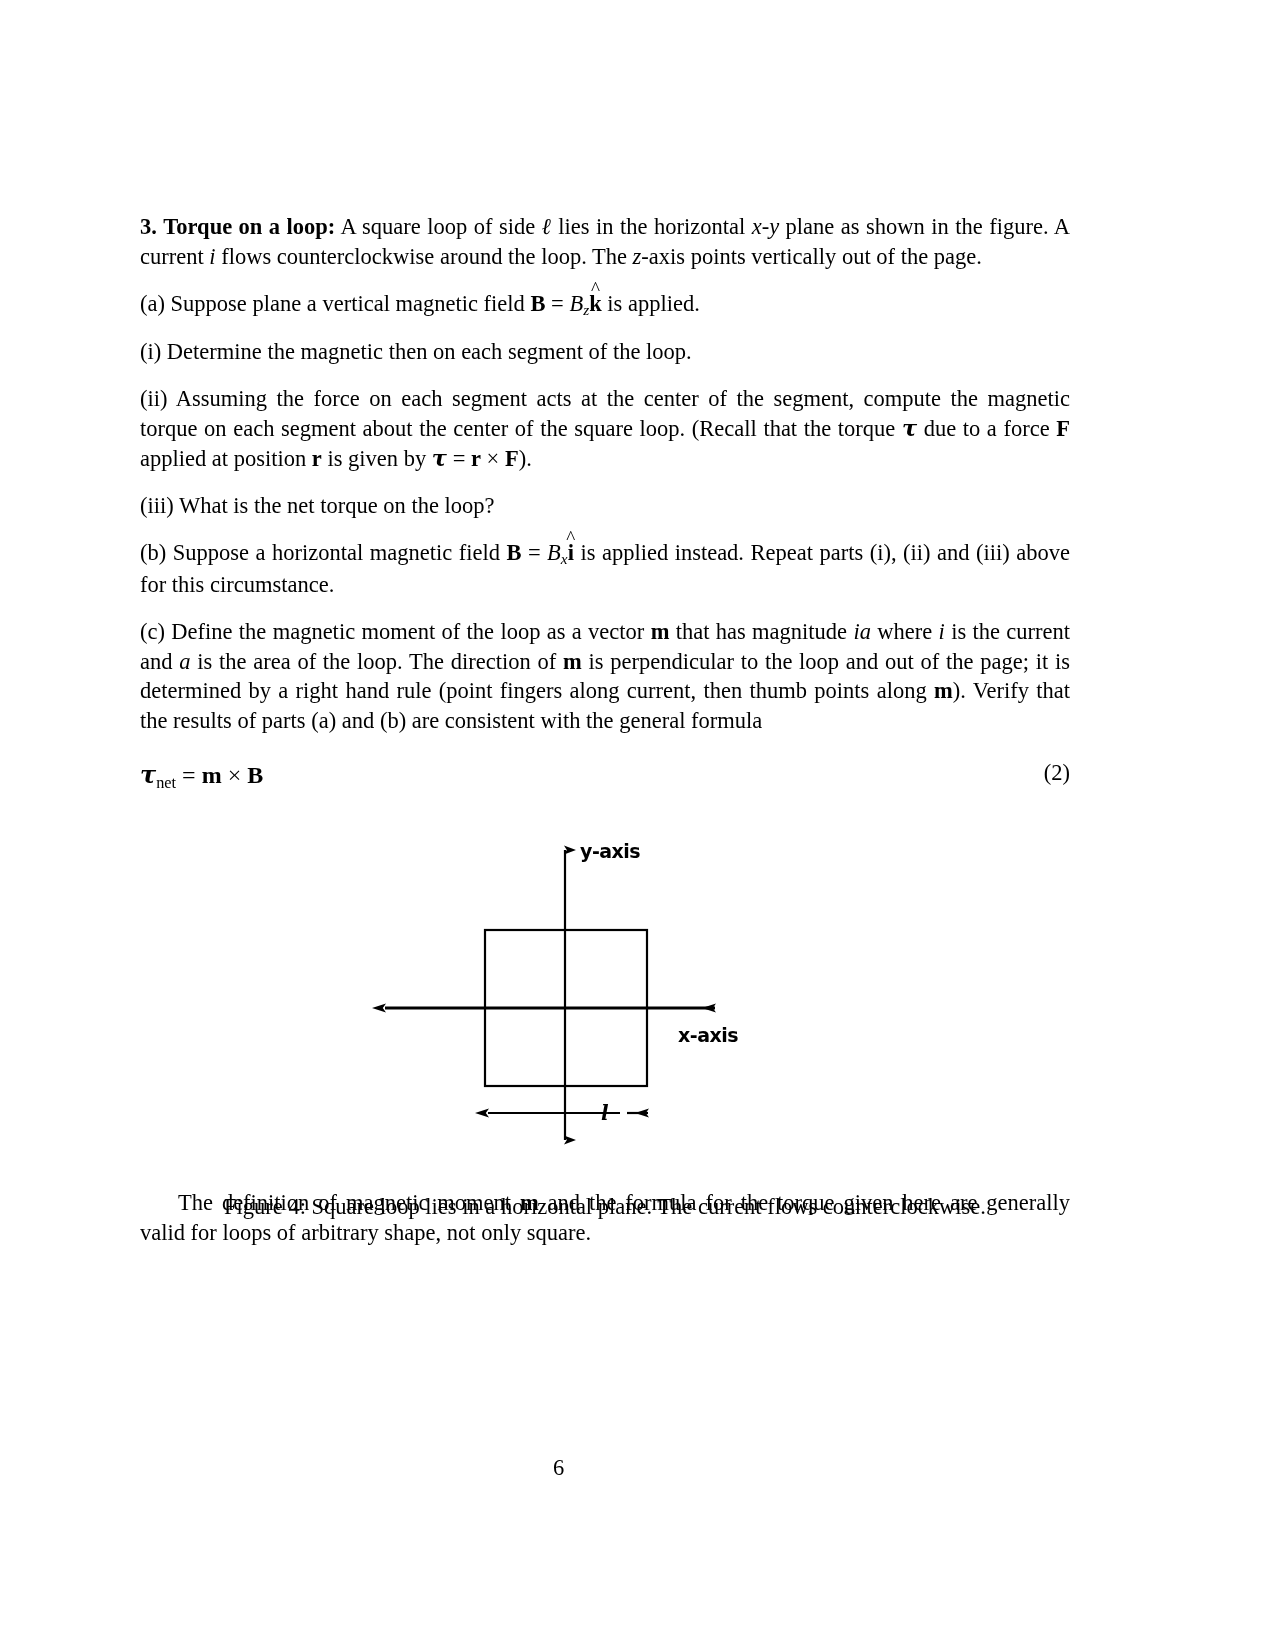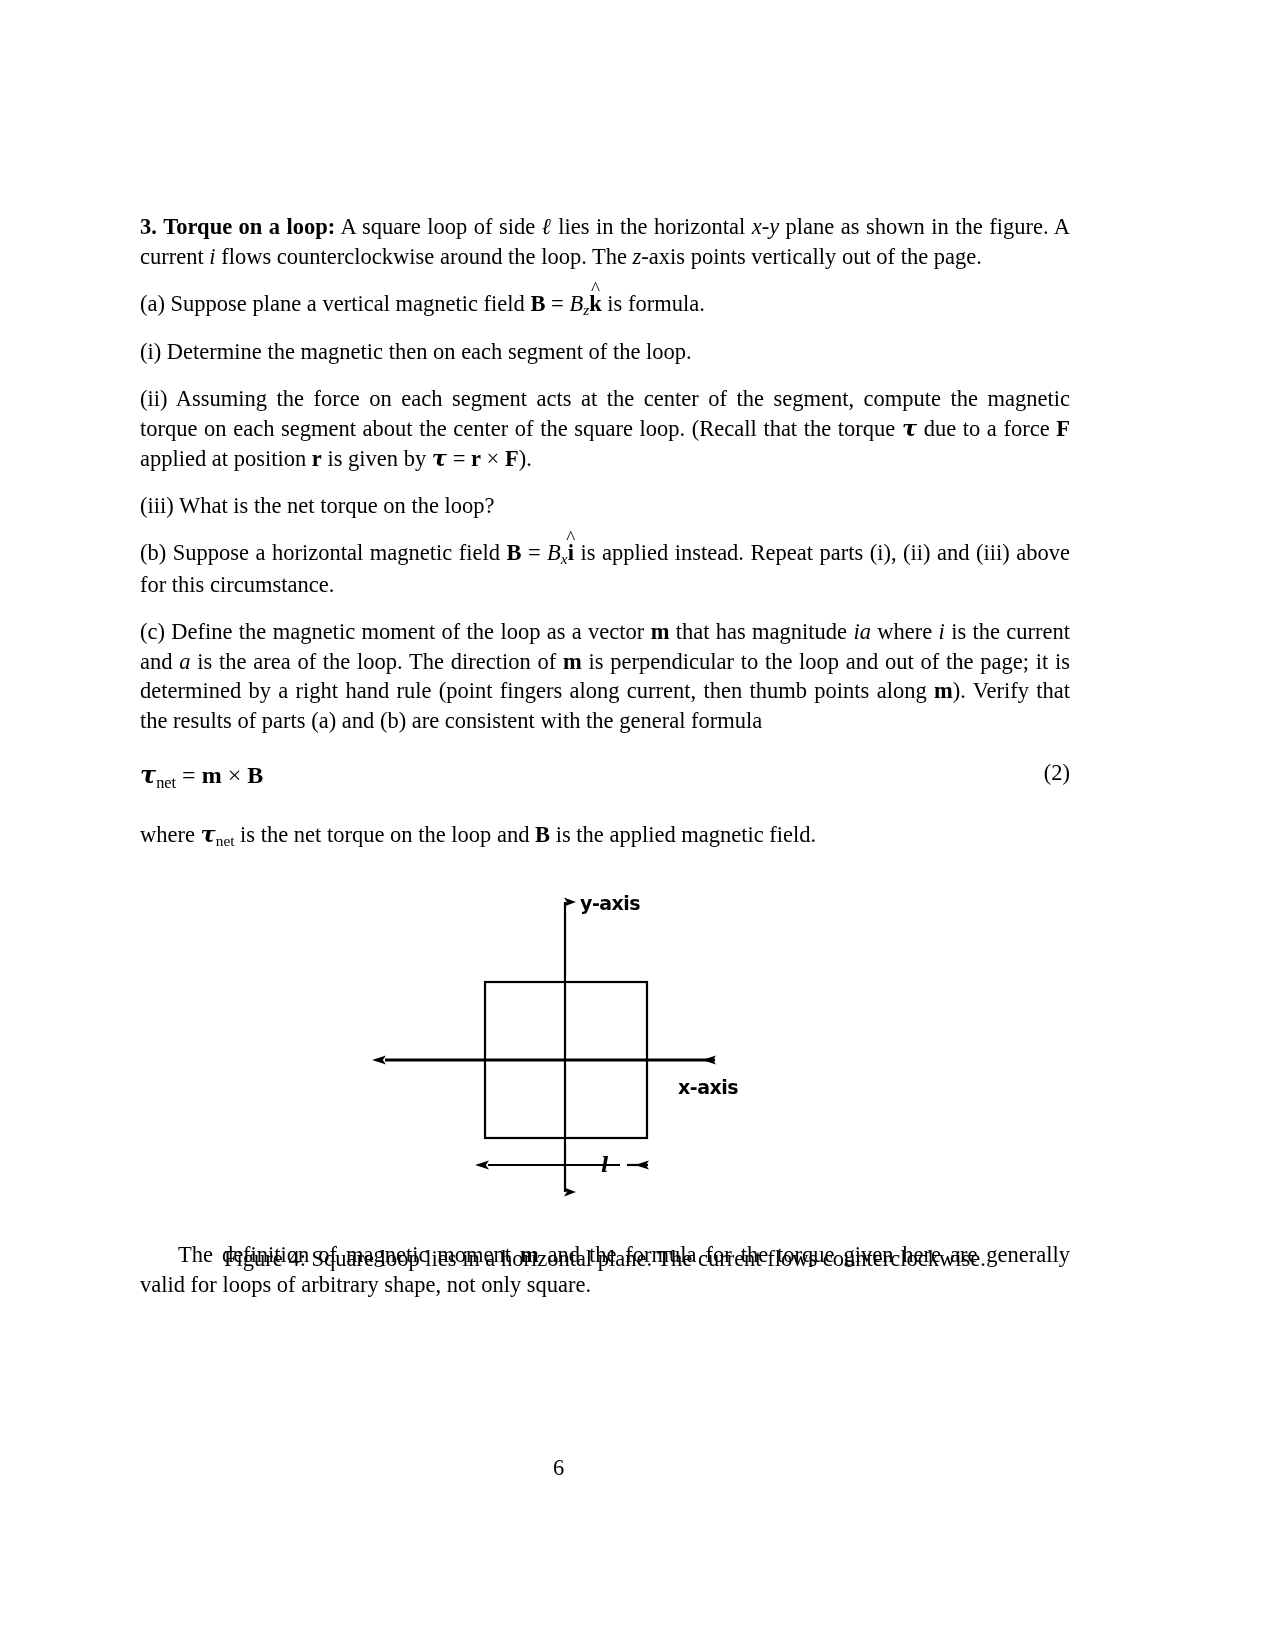--- a/index.html
+++ b/index.html
@@ -136,38 +136,37 @@
 </style>
 </head>
 <body>
 
 <div class="page">
 
   <div class="content">
 
     <p class="body-par"><span class="lead">3.</span> <span class="lead">Torque on a loop:</span><span> A square loop of side </span><span class="mi">ℓ</span><span> lies in the horizontal </span><span class="mi">x</span><span>-</span><span class="mi">y</span><span> plane as shown in the figure. A current </span><span class="mi">i</span><span> flows counterclockwise around the loop. The </span><span class="mi">z</span><span>-axis points vertically out of the page.</span></p>
 
-    <p class="body-par"><span>(a) Suppose plane a vertical magnetic field </span><span class="mb">B</span><span> = </span><span class="mi">B</span><span class="sub">z</span><span class="hatwrap"><span class="hatmark">^</span><span class="mb">k</span></span><span> is formula.</span></p>
+    <p class="body-par"><span>(a) Suppose plane a vertical magnetic field </span><span class="mb">B</span><span> = </span><span class="mi">B</span><span class="sub">z</span><span class="hatwrap"><span class="hatmark">^</span><span class="mb">k</span></span><span> is applied.</span></p>
 
     <p class="body-par">(i) Determine the magnetic then on each segment of the loop.</p>
 
     <p class="body-par"><span>(ii) Assuming the force on each segment acts at the center of the segment, compute the magnetic torque on each segment about the center of the square loop. (Recall that the torque </span><span class="tau">τ</span><span> due to a force </span><span class="mb">F</span><span> applied at position </span><span class="mb">r</span><span> is given by </span><span class="tau">τ</span><span> = </span><span class="mb">r</span><span class="times"> × </span><span class="mb">F</span><span>).</span></p>
 
     <p class="body-par">(iii) What is the net torque on the loop?</p>
 
     <p class="body-par"><span>(b) Suppose a horizontal magnetic field </span><span class="mb">B</span><span> = </span><span class="mi">B</span><span class="sub">x</span><span class="hatwrap"><span class="hatmark">^</span><span class="mb">i</span></span><span> is applied instead. Repeat parts (i), (ii) and (iii) above for this circumstance.</span></p>
 
     <p class="body-par"><span>(c) Define the magnetic moment of the loop as a vector </span><span class="mb">m</span><span> that has magnitude </span><span class="mi">ia</span><span> where </span><span class="mi">i</span><span> is the current and </span><span class="mi">a</span><span> is the area of the loop. The direction of </span><span class="mb">m</span><span> is perpendicular to the loop and out of the page; it is determined by a right hand rule (point fingers along current, then thumb points along </span><span class="mb">m</span><span>). Verify that the results of parts (a) and (b) are consistent with the general formula</span></p>
 
     <div class="eq-row">
       <div class="eq-center"><span class="tau">τ</span><span class="subup">net</span><span> = </span><span class="mb">m</span><span class="times"> × </span><span class="mb">B</span></div>
       <div class="eq-number">(2)</div>
     </div>
 
-    <p class="body-par"><span>where </span><span class="tau">τ</span><span class="subup">net</span><span> is the net torque on the loop and </span><span class="mb">B</span><span> is the applied magnetic field.</span></p>
 
     <div class="figure-block">
       <svg class="figure-svg" width="480" height="330" viewBox="0 0 480 330">
         <defs>
           <marker id="arrow-up" markerWidth="10" markerHeight="12" refX="5" refY="11" orient="auto" markerUnits="userSpaceOnUse">
             <path d="M5,0 L9.5,12 L5,9.2 L0.5,12 Z" fill="#000"></path>
           </marker>
           <marker id="arrow-down" markerWidth="10" markerHeight="12" refX="5" refY="11" orient="auto" markerUnits="userSpaceOnUse">
             <path d="M5,0 L9.5,12 L5,9.2 L0.5,12 Z" fill="#000"></path>
           </marker>

